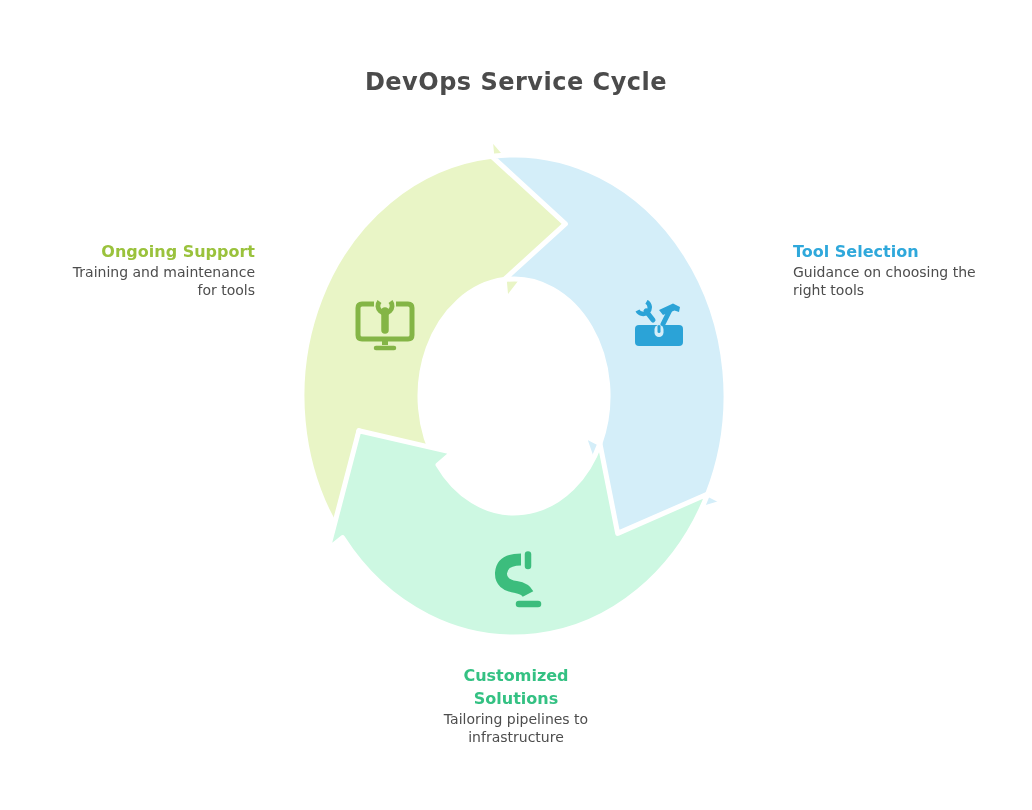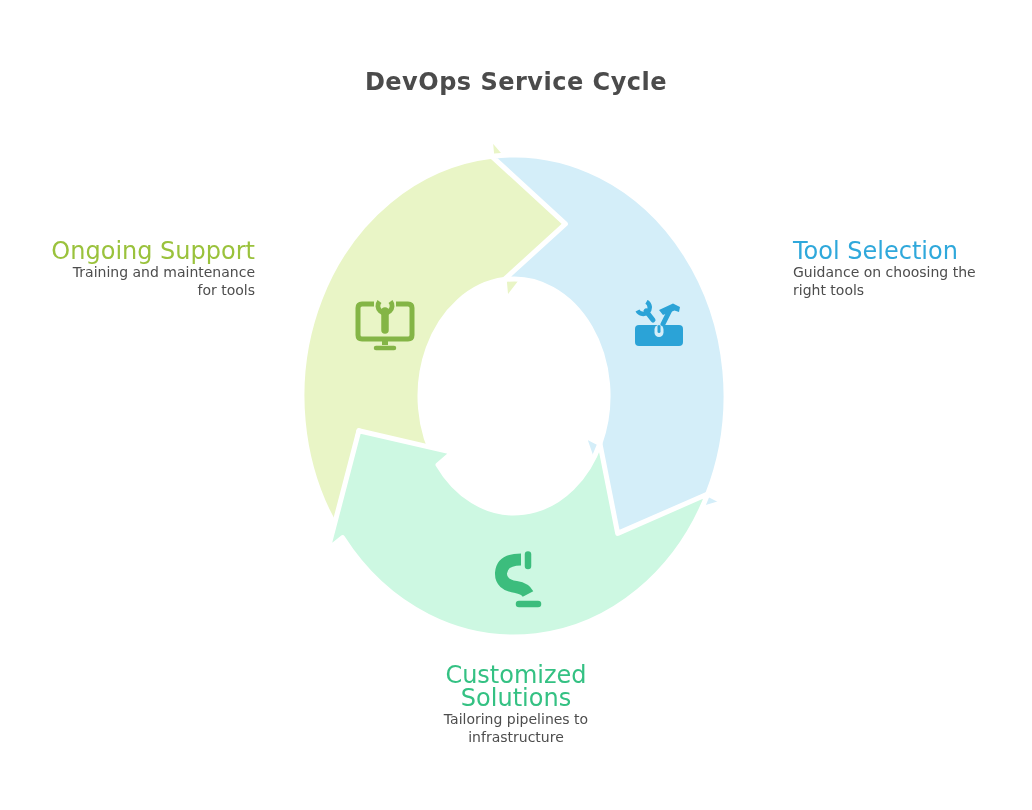--- a/index.html
+++ b/index.html
@@ -10,21 +10,21 @@
 
   .main-title {
     position: absolute; top: 54px; left: 0; width: 100%;
     text-align: center; font-size: 24px; font-weight: bold;
     color: #4b4b4b; letter-spacing: 0.5px; margin-top: 14px;
   }
 
   .cycle-svg { position: absolute; top: 0; left: 0; }
 
   .label-block { position: absolute; }
-  .label-block .seg-title { font-size: 24px; font-weight: normal; line-height: 23px; white-space: pre-line; }
+  .label-block .seg-title { font-size: 16px; font-weight: bold; line-height: 23px; white-space: pre-line; }
   .label-block .seg-desc  { font-size: 14px; color: #4d4d4d; line-height: 18px; white-space: pre-line; }
 
   .label-left   { top: 240px; left: 40px;  width: 215px; text-align: right; }
   .label-right  { top: 240px; left: 793px; width: 225px; text-align: left; }
   .label-bottom { top: 664px; left: 0; width: 100%; text-align: center; }
 
   .icon { position: absolute; }
 </style>
 </head>
 <body>

